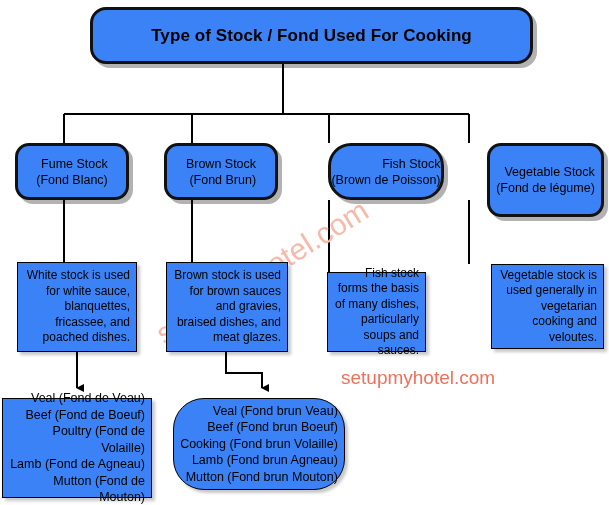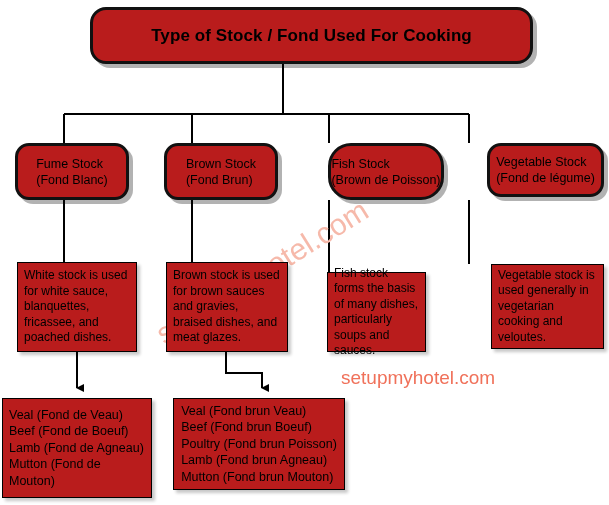--- a/index.html
+++ b/index.html
@@ -48,25 +48,25 @@
     left: 341px;
     top: 367px;
     font-size: 19px;
     color: #f0715a;
   }
 
   
   .node {
     position: absolute;
     box-sizing: border-box;
-    background: #b91c1c;
+    background: #3b82f6;
     display: flex;
     align-items: center;
     justify-content: center;
-    text-align: left;
+    text-align: right;
     color: #000000;
   }
 
   
   .node.rounded {
     border: 3px solid #111111;
     border-radius: 14px;
     box-shadow: 4px 4px 0 rgba(0,0,0,0.30);
   }
   .node.title {
@@ -151,47 +151,48 @@
     </div>
   </div>
 
   <div class="node rounded cat" style="left:328px; top:143px; width:116px; height:57px;border-radius:23px;">
     <div>
       <div>Fish Stock</div>
       <div>(Brown de Poisson)</div>
     </div>
   </div>
 
-  <div class="node rounded cat" style="left:487px; top:143px; width:117px; height:54px;">
+  <div class="node rounded cat" style="left:487px; top:143px; width:117px; height:74px;">
     <div>
       <div>Vegetable Stock</div>
       <div>(Fond de légume)</div>
     </div>
   </div>
 
   <div class="node square desc" style="left:17px; top:262px; width:120px; height:90px;">White stock is used for white sauce, blanquettes, fricassee, and poached dishes.</div>
 
   <div class="node square desc" style="left:166px; top:262px; width:122px; height:90px;">Brown stock is used for brown sauces and gravies, braised dishes, and meat glazes.</div>
 
   <div class="node square desc" style="left:327px; top:272px; width:99px; height:80px;">Fish stock forms the basis of many dishes, particularly soups and sauces.</div>
 
   <div class="node square desc" style="left:491px; top:264px; width:113px; height:85px;">Vegetable stock is used generally in vegetarian cooking and veloutes.</div>
 
   <div class="node square list" style="left:2px; top:398px; width:150px; height:100px;">
     <div>
       <div>Veal (Fond de Veau)</div>
       <div>Beef (Fond de Boeuf)</div>
+      <div>Poultry (Fond de Volaille)</div>
       <div>Lamb (Fond de Agneau)</div>
       <div>Mutton (Fond de Mouton)</div>
     </div>
   </div>
 
-  <div class="node square list" style="left:173px; top:398px; width:172px; height:92px;">
+  <div class="node square list" style="left:173px; top:398px; width:172px; height:92px;border-radius:31px;">
     <div>
       <div>Veal (Fond brun Veau)</div>
       <div>Beef (Fond brun Boeuf)</div>
-      <div>Poultry (Fond brun Poisson)</div>
+      <div>Cooking (Fond brun Volaille)</div>
       <div>Lamb (Fond brun Agneau)</div>
       <div>Mutton (Fond brun  Mouton)</div>
     </div>
   </div>
 
 </div>
 
 </body></html>

